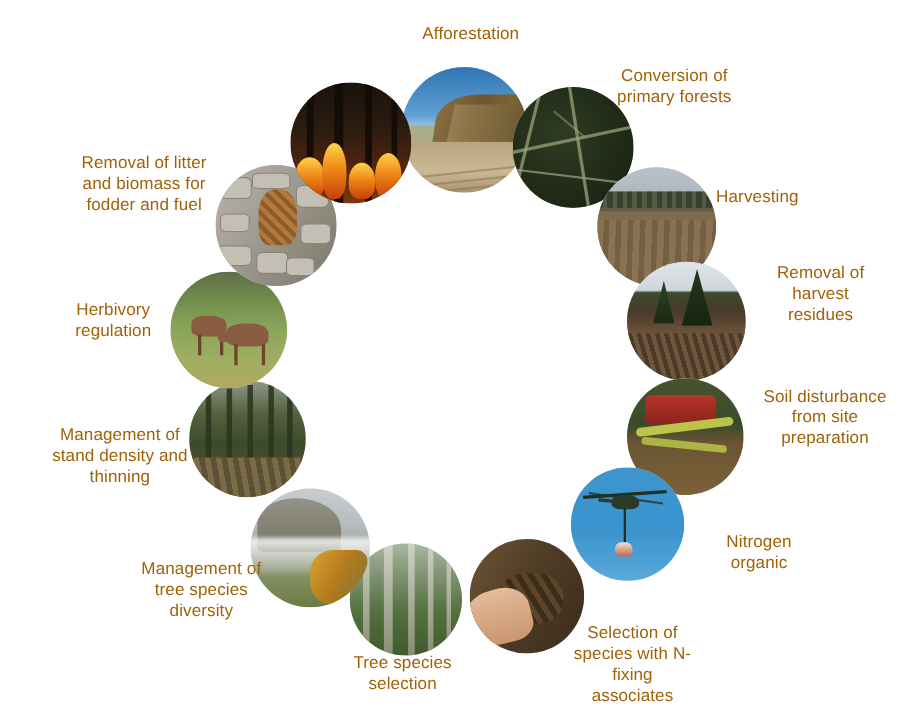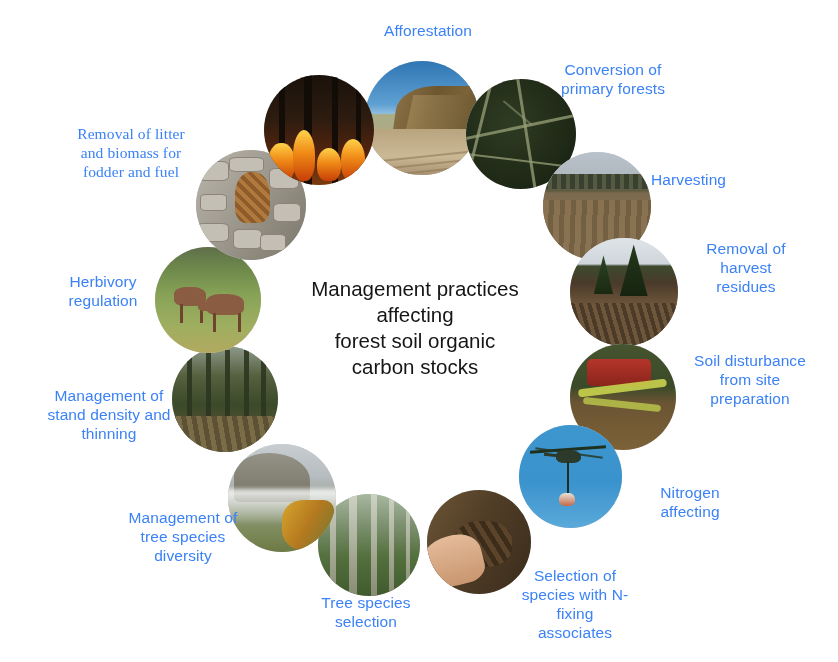--- a/index.html
+++ b/index.html
@@ -17,21 +17,21 @@
     position:absolute;
     border-radius:50%;
     overflow:hidden;
     background:#cfcfcf;
   }
 
   .label{
     position:absolute;
     font-size:15.5px;
     line-height:19px;
-    color:#3b82f6;
+    color:#a16207;
     white-space:pre-line;
     letter-spacing:0.1px;
   }
   .label.c{text-align:center;}
   .label.l{text-align:left;}
 
   #center-text{
     position:absolute;
     left:249px;top:276px;width:332px;
     text-align:center;
@@ -281,44 +281,40 @@
 harvest
 residues</div>
 
   <div class="label l" style="left:651px;top:170px;width:160px;">Harvesting</div>
 
   <div class="label c" style="left:664px;top:351px;width:172px;">Soil disturbance
 from site
 preparation</div>
 
   <div class="label c" style="left:620px;top:483px;width:140px;">Nitrogen
-affecting</div>
+organic</div>
 
   <div class="label c" style="left:499px;top:566px;width:152px;">Selection of
 species with N-
 fixing
 associates</div>
 
   <div class="label c" style="left:290px;top:593px;width:152px;">Tree species
 selection</div>
 
   <div class="label c" style="left:103px;top:508px;width:160px;">Management of
 tree species
 diversity</div>
 
   <div class="label c" style="left:26px;top:386px;width:166px;">Management of
 stand density and
 thinning</div>
 
   <div class="label c" style="left:38px;top:272px;width:130px;">Herbivory
 regulation</div>
 
-  <div class="label c" style="left:47px;top:124px;width:168px;font-family:Liberation Serif, serif;">Removal of litter
+  <div class="label c" style="left:47px;top:139px;width:168px;">Removal of litter
 and biomass for
 fodder and fuel</div>
 
 
-  <div id="center-text">Management practices
-affecting
-forest soil organic
-carbon stocks</div>
 
 </div>
 
 </body></html>

